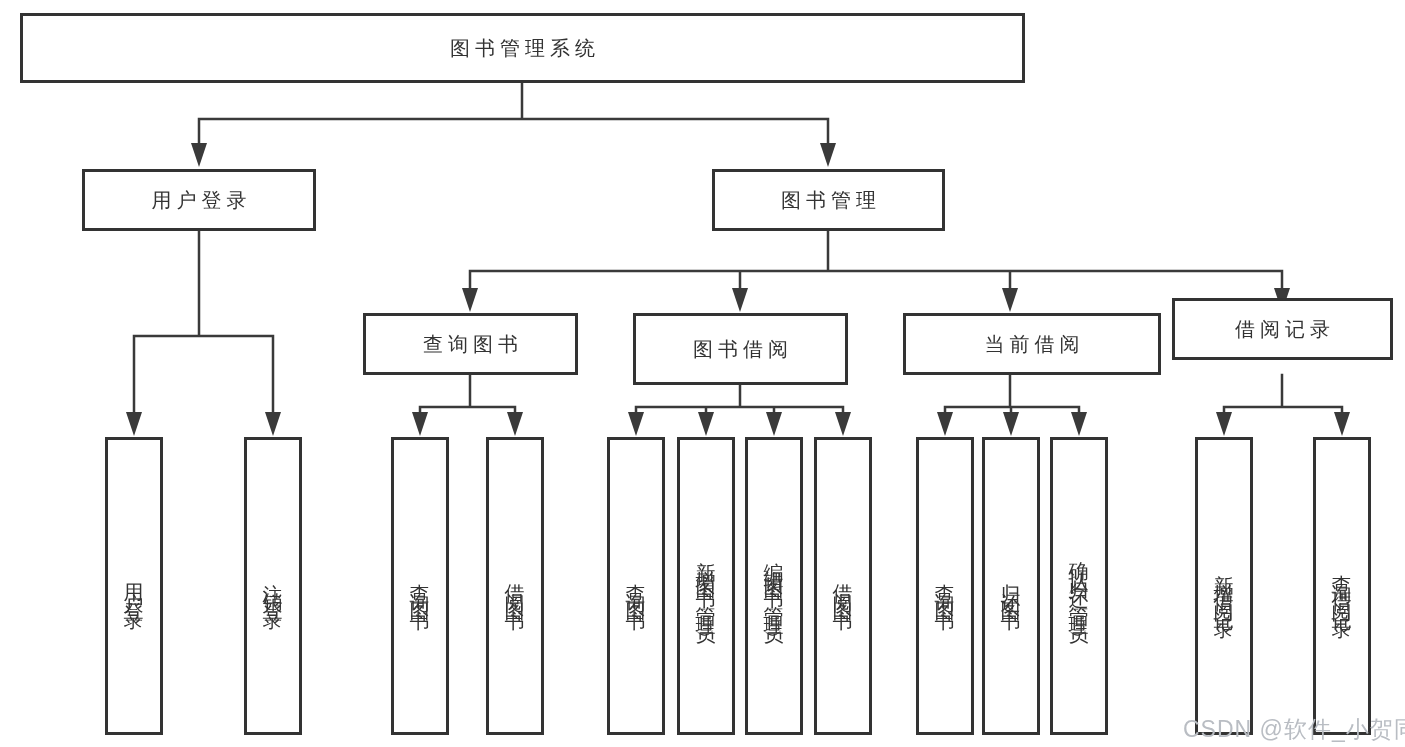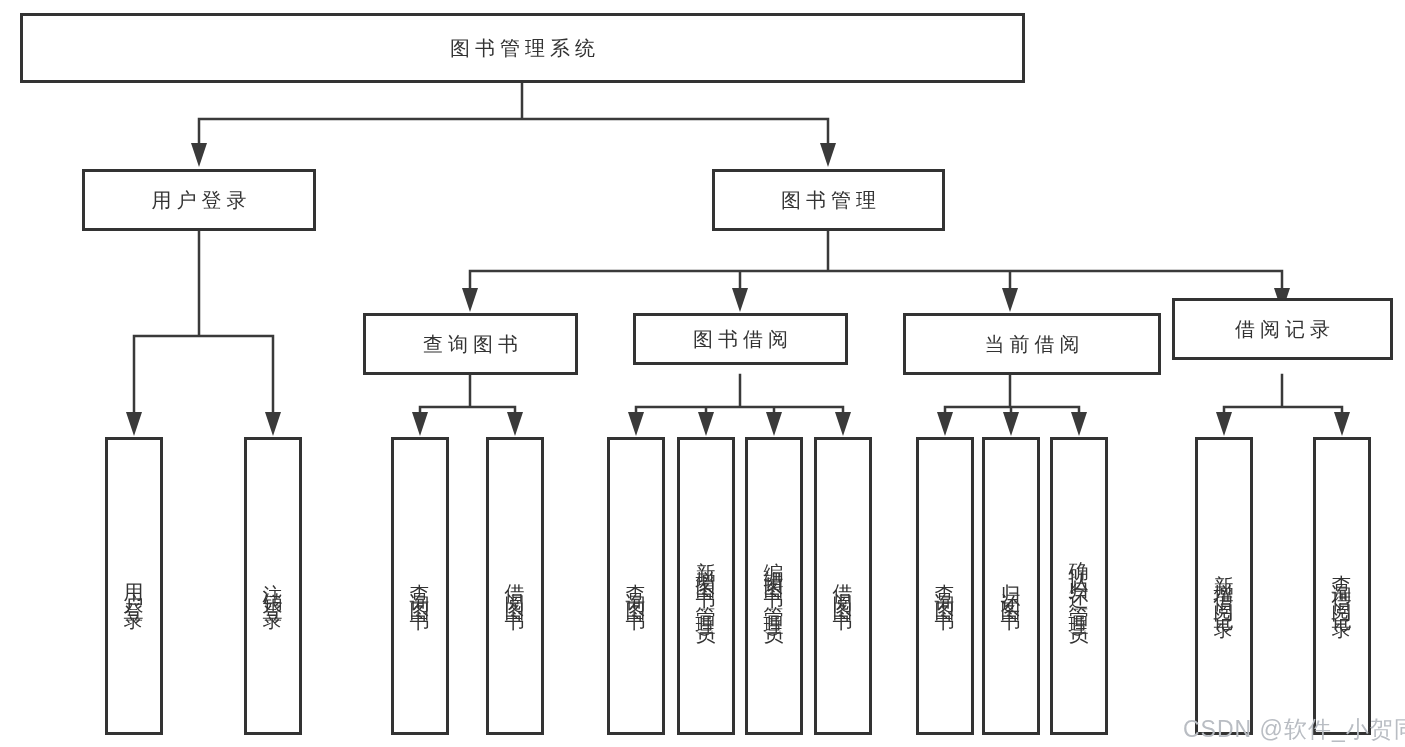--- a/index.html
+++ b/index.html
@@ -96,21 +96,21 @@
       <polygon points="1334,412 1350,412 1342,436"></polygon>
     </g>
   </svg>
 
   <div class="node hbox" style="left:20px; top:13px; width:1005px; height:70px;">图书管理系统</div>
 
   <div class="node hbox" style="left:82px; top:169px; width:234px; height:62px;">用户登录</div>
   <div class="node hbox" style="left:712px; top:169px; width:233px; height:62px;">图书管理</div>
 
   <div class="node hbox" style="left:363px; top:313px; width:215px; height:62px;">查询图书</div>
-  <div class="node hbox" style="left:633px; top:313px; width:215px; height:52px;">图书借阅</div>
+  <div class="node hbox" style="left:633px; top:313px; width:215px; height:72px;">图书借阅</div>
   <div class="node hbox" style="left:903px; top:313px; width:258px; height:62px;">当前借阅</div>
   <div class="node hbox" style="left:1172px; top:298px; width:221px; height:62px;">借阅记录</div>
 
   <div class="node vbox" style="left:105px; top:437px; width:58px; height:298px;">用户登录</div>
   <div class="node vbox" style="left:244px; top:437px; width:58px; height:298px;">注销登录</div>
 
   <div class="node vbox" style="left:391px; top:437px; width:58px; height:298px;">查询图书</div>
   <div class="node vbox" style="left:486px; top:437px; width:58px; height:298px;">借阅图书</div>
 
   <div class="node vbox" style="left:607px; top:437px; width:58px; height:298px;">查询图书</div>

